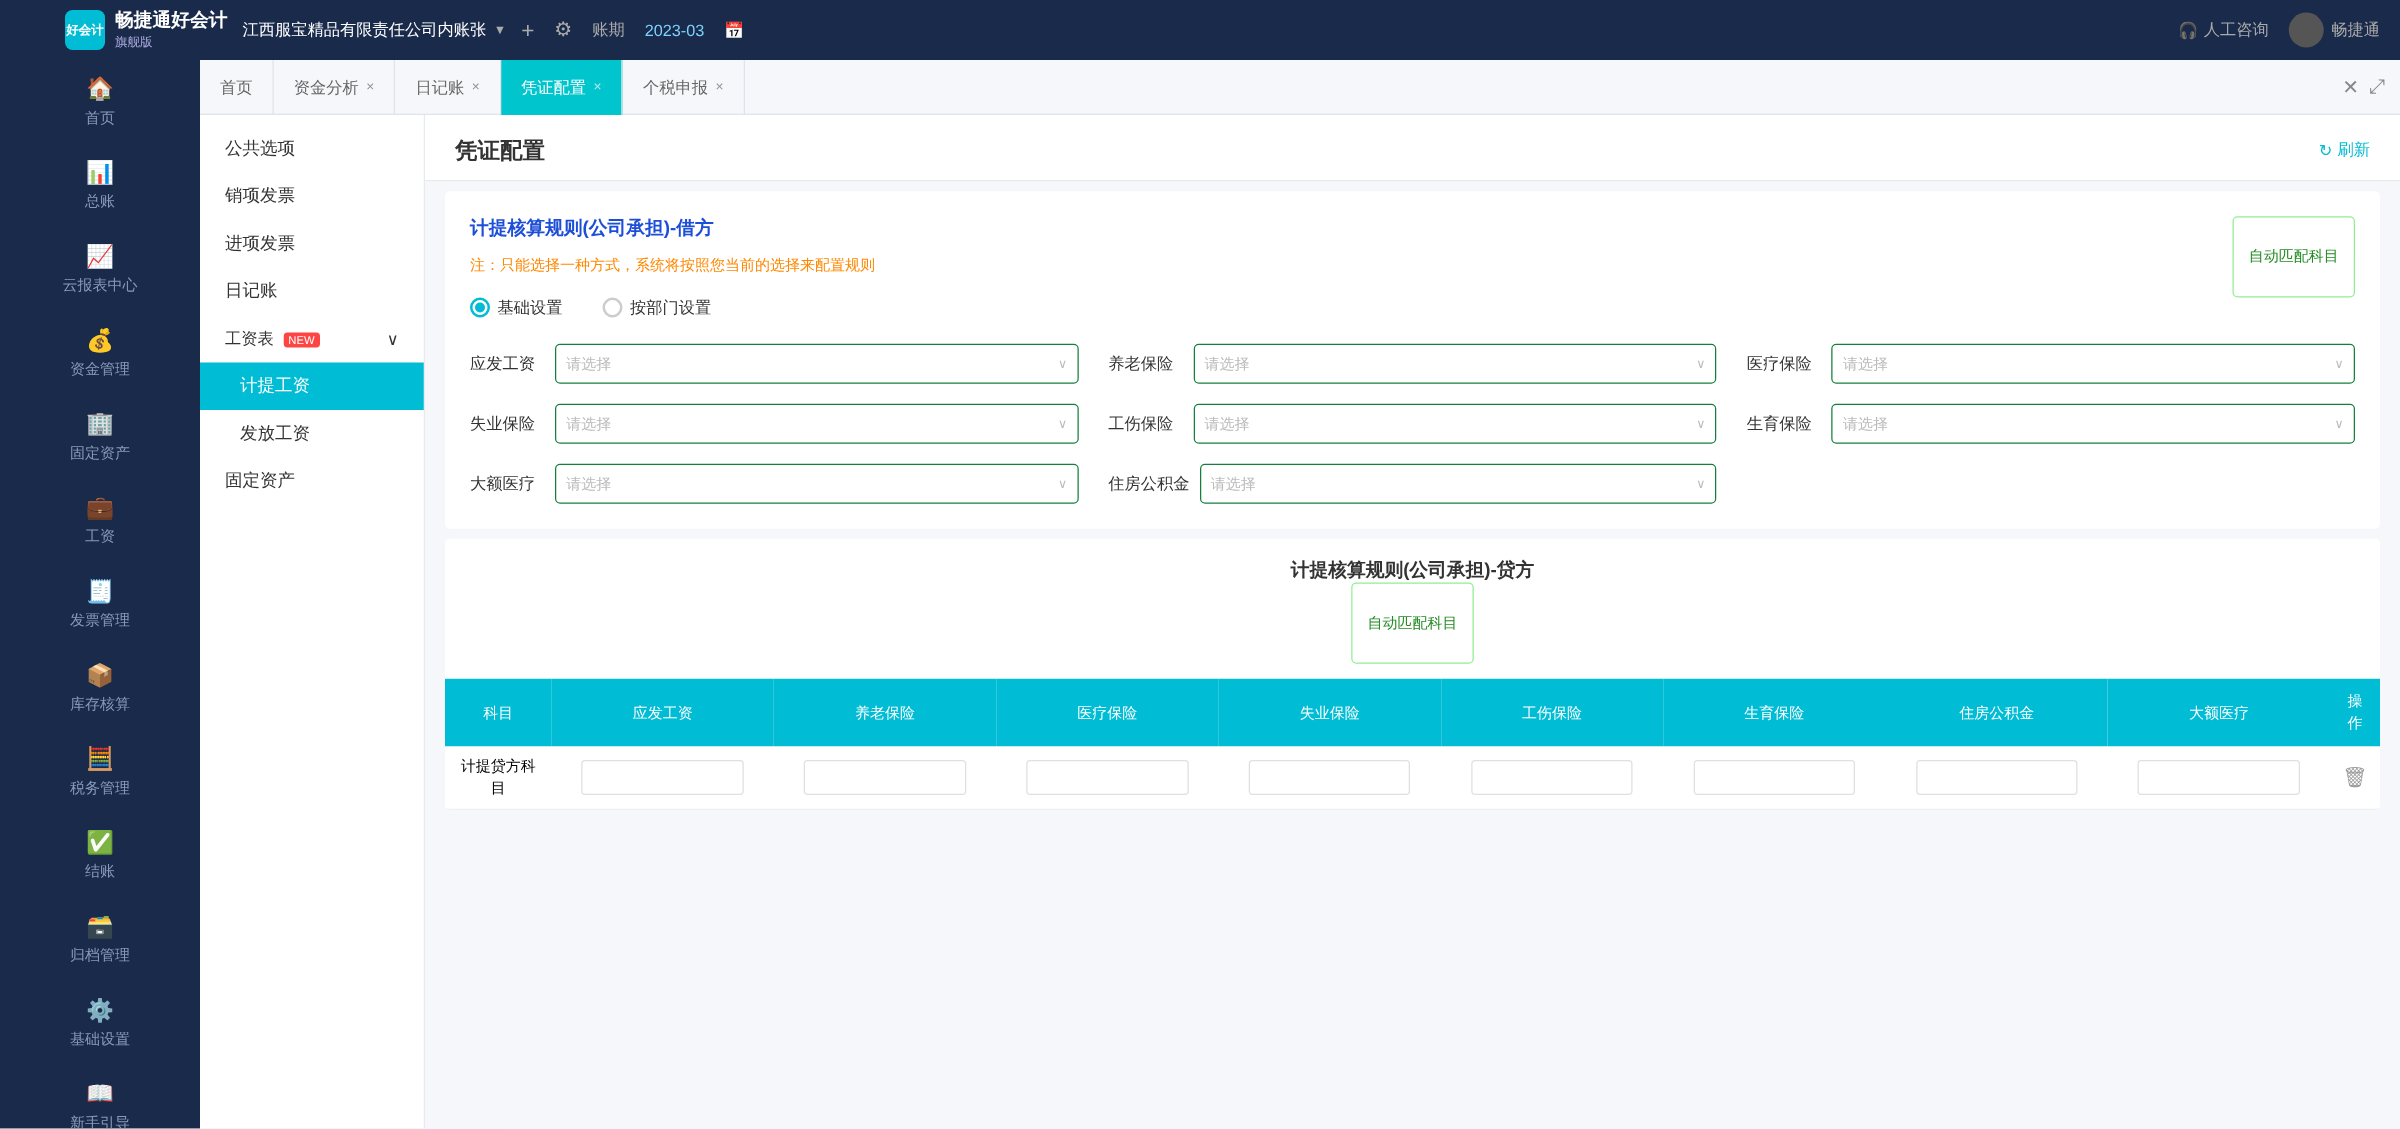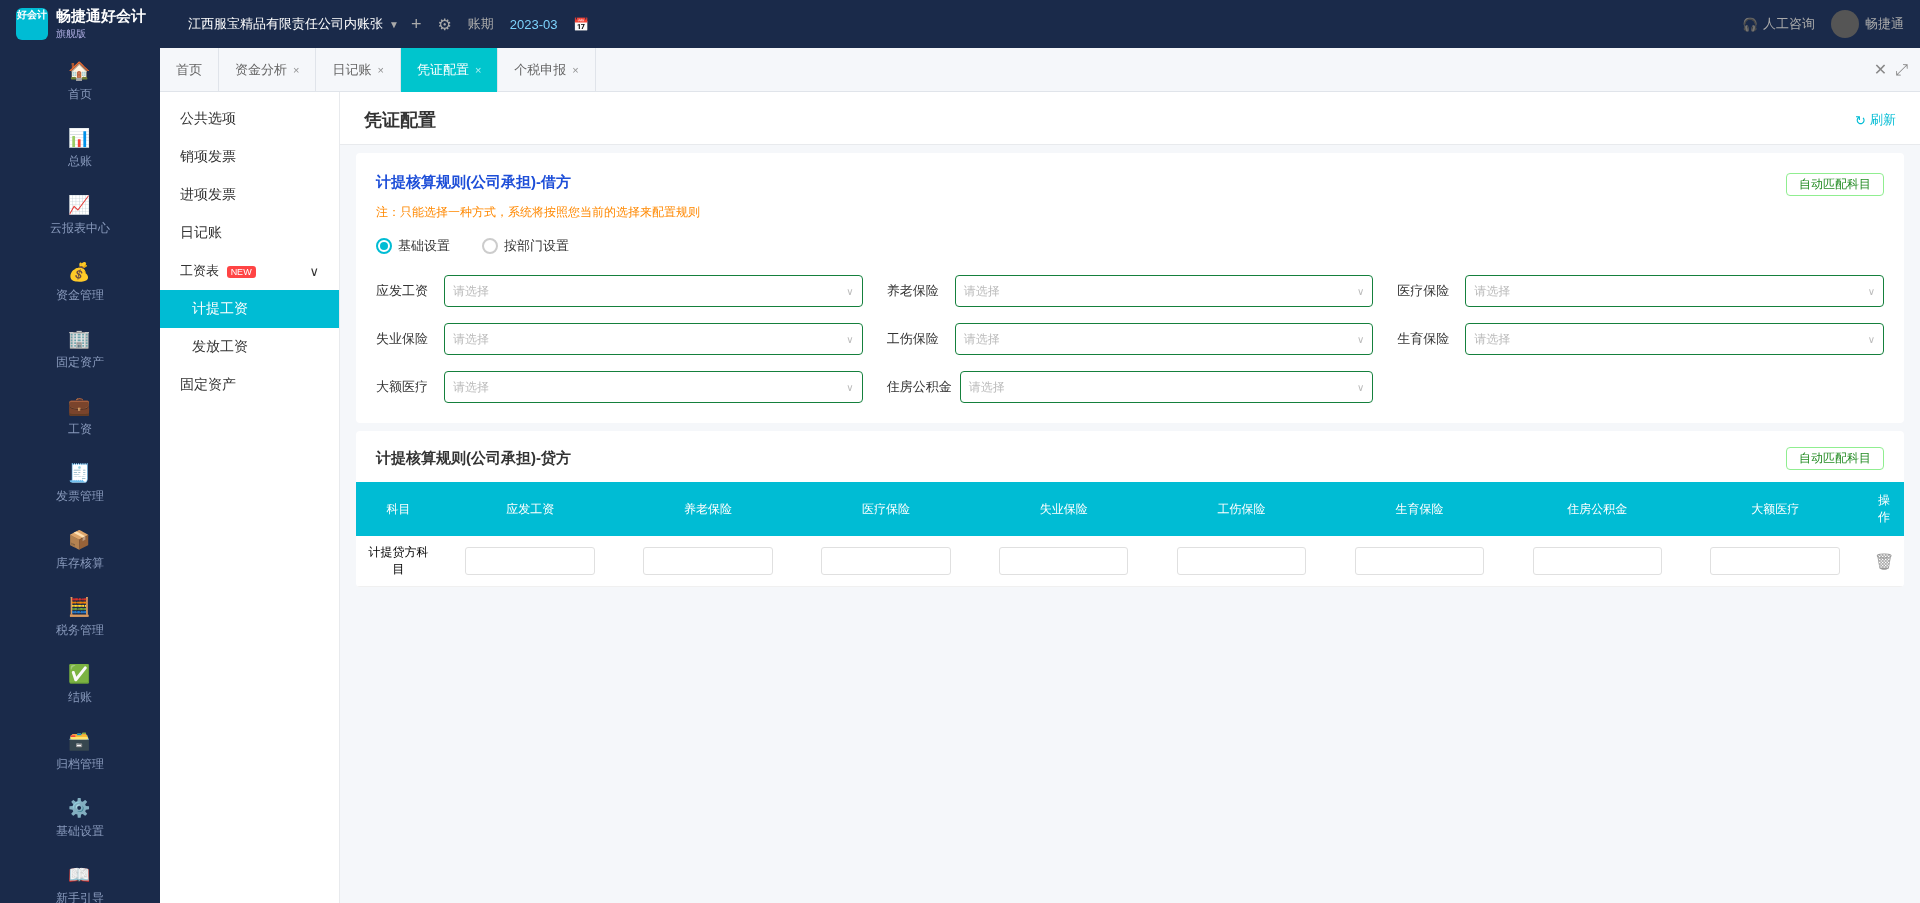--- a/index.html
+++ b/index.html
@@ -1,21 +1,21 @@
 <!DOCTYPE html>
 <html><head>
   <meta charset="utf-8">
   <style>
     * { margin: 0; padding: 0; box-sizing: border-box; }
     body { font-family: 'Microsoft YaHei', '微软雅黑', sans-serif; font-size: 13px; background: #f0f2f5; width: 1920px; height: 903px; overflow: hidden; display: flex; flex-direction: column; }
 
     
     .top-bar { height: 48px; background: #1a2a4a; display: flex; align-items: center; padding: 0 16px; gap: 12px; flex-shrink: 0; }
     .logo-area { display: flex; align-items: center; gap: 8px; color: white; min-width: 160px; }
-    .logo-icon { width: 32px; height: 32px; background: #00bcd4; border-radius: 6px; display: flex; justify-content: center; color: white; font-weight: bold; font-size: 14px; }
+    .logo-icon { width: 32px; height: 32px; background: #00bcd4; border-radius: 6px; display: flex; align-items: center; justify-content: center; color: white; font-weight: bold; font-size: 14px; margin-left: 36px; }
     .logo-text { font-size: 15px; font-weight: bold; color: white; }
     .logo-sub { font-size: 10px; color: #aad; margin-top: 1px; }
     .company-selector { display: flex; align-items: center; gap: 6px; color: white; font-size: 13px; cursor: pointer; }
     .company-name { color: white; }
     .chevron-icon { color: #aaa; font-size: 10px; }
     .top-bar-center { flex: 1; display: flex; align-items: center; gap: 16px; }
     .add-btn { color: #aaa; font-size: 18px; cursor: pointer; }
     .settings-btn { color: #aaa; font-size: 16px; cursor: pointer; }
     .period-label { color: #aaa; font-size: 13px; }
     .period-value { color: #7dd3fc; font-size: 13px; }
@@ -68,27 +68,27 @@
     .radio-dot { width: 8px; height: 8px; border-radius: 50%; background: #00bcd4; }
 
     
     .form-grid { display: grid; grid-template-columns: repeat(3, 1fr); gap: 16px 24px; }
     .form-item { display: flex; align-items: center; gap: 8px; }
     .form-label { font-size: 13px; color: #333; white-space: nowrap; min-width: 60px; }
     .form-select { flex: 1; height: 32px; border: 1px solid #15803d; border-radius: 4px; padding: 0 8px; display: flex; align-items: center; justify-content: space-between; background: white; cursor: pointer; font-size: 12px; color: #bbb; }
     .select-arrow { color: #bbb; font-size: 10px; }
 
     
-    .auto-match-btn { background: white; border: 1px solid #90ee90; color: #228b22; padding: 2px 12px; border-radius: 4px; font-size: 12px; cursor: pointer; white-space: nowrap; }
+    .auto-match-btn { background: white; border: 1px solid #90ee90; color: #228b22; padding: 23px 12px; border-radius: 4px; font-size: 12px; cursor: pointer; white-space: nowrap; }
 
     .section-header { display: flex; align-items: flex-start; justify-content: space-between; }
 
     
     .table-section { background: white; margin: 8px 16px; border-radius: 4px; overflow: hidden; }
-    .table-section-header { display: flex; align-items: center; justify-content: space-between; padding: 16px 20px 12px; }
+    .table-section-header { display: flex; align-items: center; justify-content: space-between; padding: 16px 20px 12px; flex-direction: column; }
     .table-title { font-size: 15px; font-weight: bold; color: #333; }
     .data-table { width: 100%; border-collapse: collapse; }
     .data-table th { background: #00bcd4; color: white; padding: 10px 8px; font-size: 12px; font-weight: normal; text-align: center; border: none; }
     .data-table td { padding: 8px; font-size: 12px; text-align: center; border-bottom: 1px solid #f0f0f0; }
     .cell-input { width: 80%; height: 28px; border: 1px solid #e0e0e0; border-radius: 3px; padding: 0 6px; font-size: 12px; text-align: center; }
     .delete-btn { color: #999; font-size: 16px; cursor: pointer; background: none; border: none; }
 
     
     .bottom-bar { background: white; padding: 12px 24px; display: flex; justify-content: flex-end; border-top: 1px solid #e8eaed; flex-shrink: 0; }
     .save-btn { background: #52c41a; color: white; border: none; padding: 10px 40px; border-radius: 4px; font-size: 14px; cursor: pointer; font-weight: bold; }

